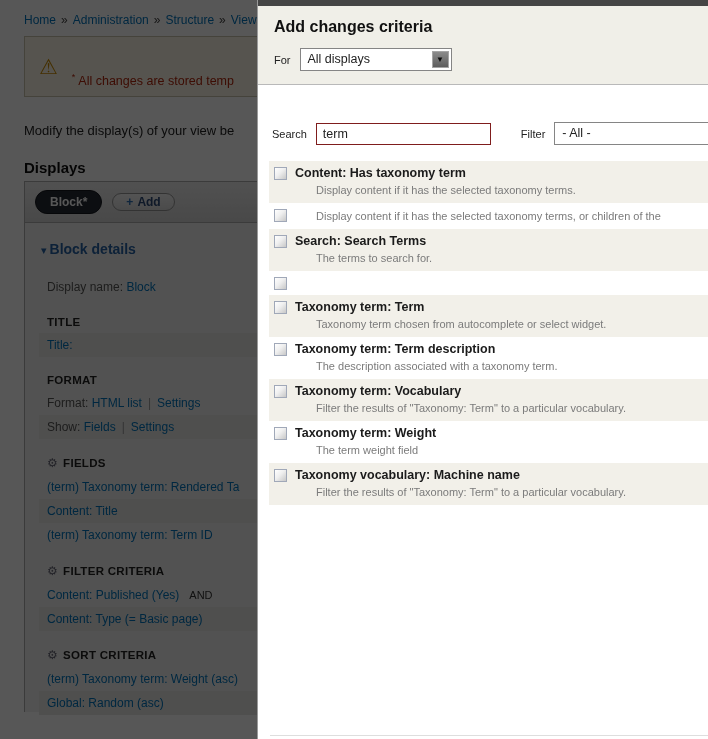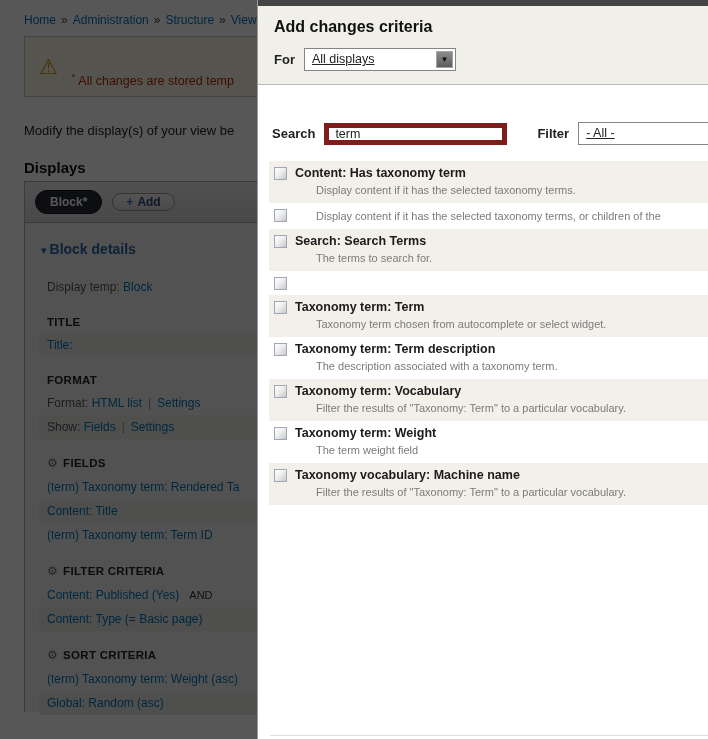--- a/index.html
+++ b/index.html
@@ -42,30 +42,30 @@
   
   .overlay{position:absolute;inset:0;background:rgba(0,0,0,.66);z-index:5;}
 
   
   .modal{position:absolute;left:257px;top:0;width:460px;height:739px;z-index:10;background:#fff;
     border-left:1px solid #9a9a9a;}
   .modal-topbar{height:6px;background:#454545;}
   .modal-header{background:#f0efe8;padding:12px 16px 13px;border-bottom:1px solid #b9b9b9;}
   .modal-title{font-size:16px;font-weight:bold;color:#111;}
   .for-row{margin-top:12px;display:flex;align-items:center;}
-  .for-label,.inline-label{font-weight:bold;font-size:13px;color:#222;margin-right:9px;}
+  .for-label,.inline-label{font-weight:normal;font-size:11px;color:#222;margin-right:9px;}
   .selectbox{position:relative;background:#fff;border:1px solid #858585;height:23px;
-    font-size:12.5px;color:#222;line-height:21px;padding-left:7px;cursor:pointer;text-decoration:underline;}
+    font-size:12.5px;color:#222;line-height:21px;padding-left:7px;cursor:pointer;}
   .for-select{width:152px;}
   .sel-arrow{position:absolute;right:2px;top:2px;width:17px;height:17px;text-align:center;
     background:linear-gradient(#8b8b8b,#5d5d5d);border:1px solid #a5a5a5;color:#0c0c0c;
     font-size:8px;line-height:16px;}
   .modal-body{background:#fff;}
   .search-row{display:flex;align-items:center;margin-top:37px;padding-left:14px;}
-  .search-input{width:205px;height:22px;border:5px solid #7f1d1d;font-size:12.5px;
+  .search-input{width:205px;height:22px;border:1px solid #7f1d1d;font-size:12.5px;
     padding:2px 6px;font-family:"Liberation Sans",sans-serif;color:#222;}
   .filter-label{margin-left:30px;}
   .filter-select{width:185px;flex:none;}
   .f-list{margin:16px 0 0 11px;}
   .f-item{display:flex;padding:4px 6px 5px 5px;cursor:pointer;}
   .f-item.stripe{background:#f2f0e9;}
   .cb{width:13px;height:13px;flex:none;margin:2px 8px 0 0;border:1px solid #a0a8b8;
     background:linear-gradient(135deg,#ffffff 0%,#efefef 45%,#c7c7c7 100%);}
   .f-title{font-size:12.5px;font-weight:bold;color:#1b1b1b;line-height:16px;white-space:nowrap;}
   .f-desc{font-size:11px;color:#7b7b7b;line-height:15px;margin:2px 0 0 21px;
@@ -93,21 +93,21 @@
   <div class="displays-panel">
     <div class="tabbar">
       <span class="pill-active">Block*</span>
       <span class="pill-add"><span class="plus">+</span><span>Add</span></span>
     </div>
 
     <div class="details">
       <div class="bd-header"><span class="caret">▾</span><span>Block details</span></div>
 
       <div class="srow">
-        <span class="slabel">Display temp:</span>
+        <span class="slabel">Display name:</span>
         <a class="slink">Block</a>
       </div>
 
       <div class="sec-h">TITLE</div>
       <div class="srow alt">
         <a class="slink">Title:</a>
       </div>
 
       <div class="sec-h">FORMAT</div>
       <div class="srow">

